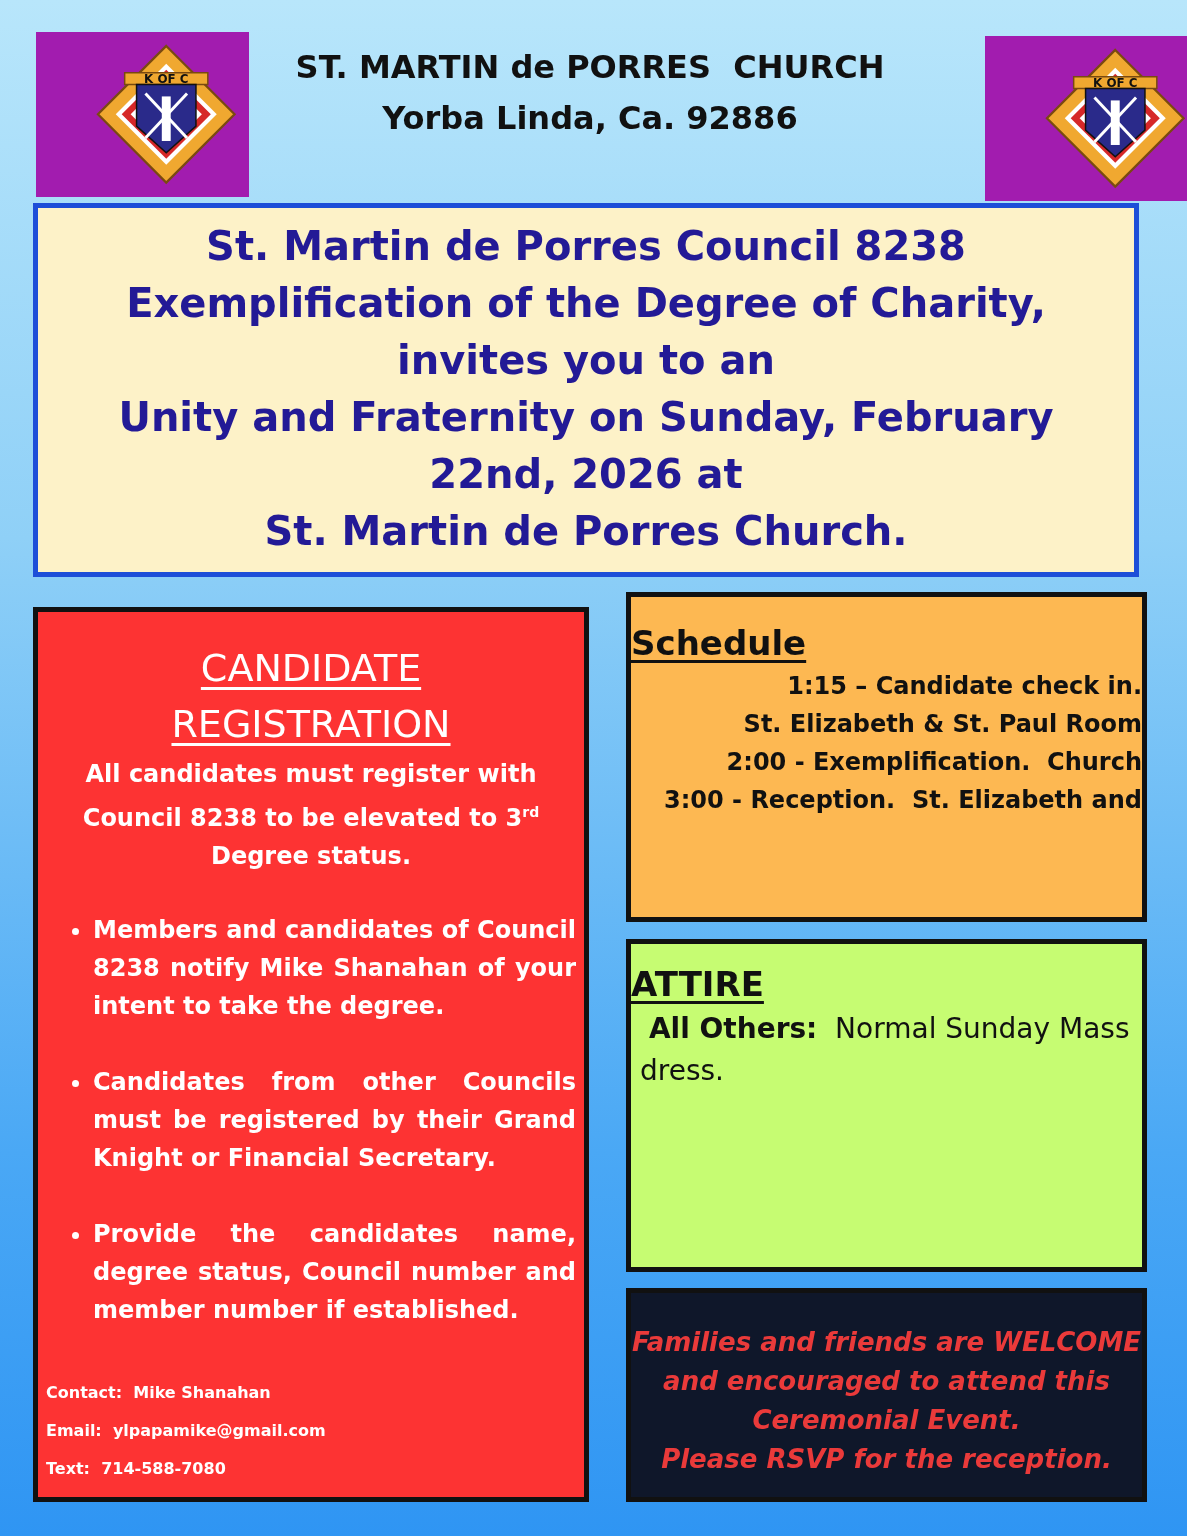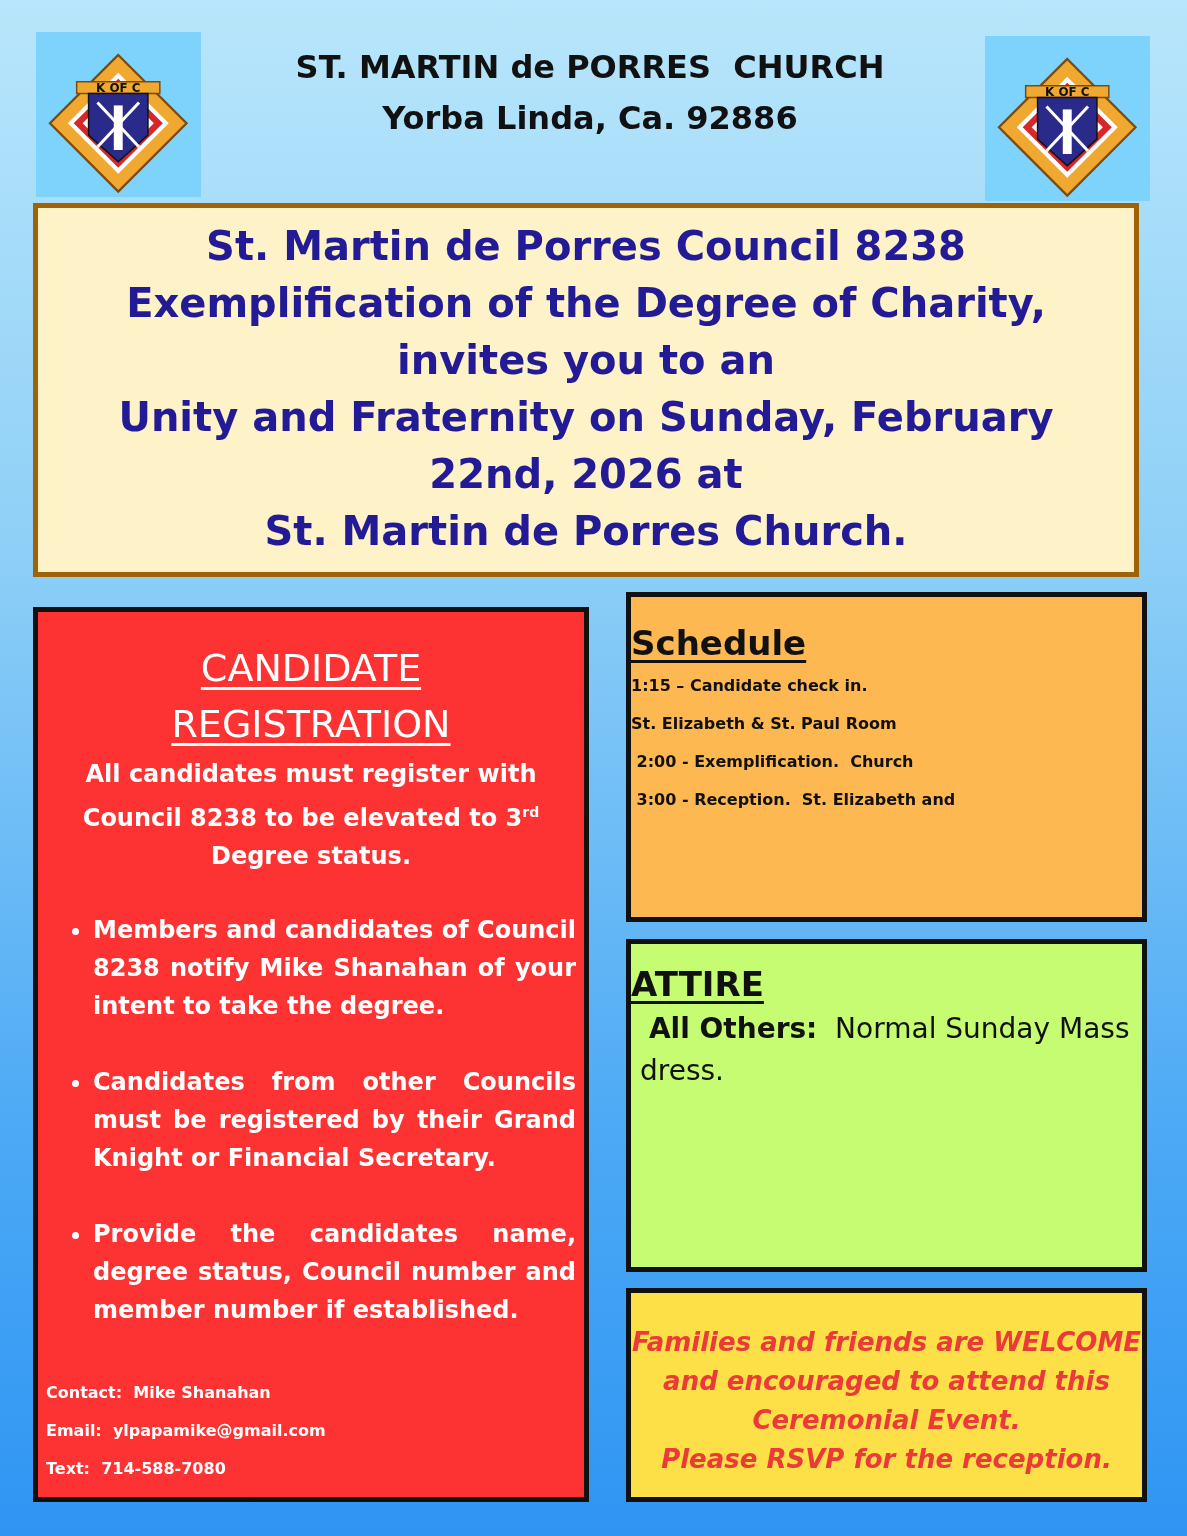--- a/index.html
+++ b/index.html
@@ -2,35 +2,35 @@
 <html><head>
 <meta charset="utf-8">
 <style>
   html, body { margin:0; padding:0; }
   body {
     width:1187px; height:1536px; position:relative; overflow:hidden;
     background: linear-gradient(180deg, #b8e6fb 0%, #8fd0f7 35%, #4aa8f5 75%, #2f95f3 100%);
     font-family: "DejaVu Sans", sans-serif;
   }
   .logo {
-    position:absolute; background:#7dd3fc;
-    display:flex; align-items:flex-end; justify-content:center;
+    position:absolute; background:#a21caf;
+    display:flex; align-items:center; justify-content:center;padding-left:48px;
   }
   .logo svg { width:90%; height:90%; }
   #logo-left { left:36px; top:32px; width:165px; height:165px; }
   #logo-right { left:985px; top:36px; width:165px; height:165px; }
 
   .header {
     position:absolute; left:220px; top:42px; width:740px; text-align:center;
     font-family:"DejaVu Sans", sans-serif; font-weight:bold; color:#111;
     font-size:32px; line-height:51px;
   }
   .invite {
     position:absolute; left:33px; top:203px; width:1106px; height:374px;
-    background:#fdf2c8; border:5px solid #a16207; box-sizing:border-box;
+    background:#fdf2c8; border:5px solid #1d4ed8; box-sizing:border-box;
     text-align:center; color:#231a96; font-weight:bold;
     font-family:"DejaVu Sans", sans-serif; font-size:40px; line-height:57px;
     padding-top:10px;
   }
   .invite .line { display:block; }
 
   .reg {
     position:absolute; left:33px; top:607px; width:556px; height:895px;
     background:#fd3333; border:5px solid #111; box-sizing:border-box;
     color:#fff; font-family:"DejaVu Sans", sans-serif;
@@ -55,34 +55,34 @@
 
   .schedule {
     position:absolute; left:626px; top:592px; width:521px; height:330px;
     background:#fdb852; border:5px solid #111; box-sizing:border-box; color:#111;
   }
   .box-title {
     text-align:left; font-weight:bold; font-size:34px; line-height:48px;
     text-decoration:underline; text-underline-offset:5px; text-decoration-thickness:3px;
     margin-top:22px;
   }
-  .schedule .items { padding-left:0; font-weight:bold; font-size:16px; line-height:38px; }
+  .schedule .items { padding-left:0; font-weight:bold; font-size:24px; line-height:38px;text-align:right; }
   .schedule .items div { white-space:pre; }
 
   .attire {
     position:absolute; left:626px; top:939px; width:521px; height:333px;
     background:#c6fc72; border:5px solid #111; box-sizing:border-box; color:#111;
   }
   .attire .box-title { margin-top:16px; }
   .attire .body { padding-left:9px; font-size:28px; line-height:42px; padding-right:8px; }
   .attire .body b { font-weight:bold; }
 
   .welcome {
     position:absolute; left:626px; top:1288px; width:521px; height:214px;
-    background:#fde047; border:5px solid #111; box-sizing:border-box;
+    background:#0f172a; border:5px solid #111; box-sizing:border-box;
     color:#ea3a3a; font-style:italic; font-weight:bold; text-align:center;
     font-size:26px; line-height:39px; padding-top:30px;
   }
 </style>
 </head>
 <body>
 
 <div class="logo" id="logo-left">
   <svg viewBox="0 0 100 100">
     <polygon points="50,4 96,50 50,96 4,50" fill="#f0a830" stroke="#7a4a10" stroke-width="1.5"></polygon>

